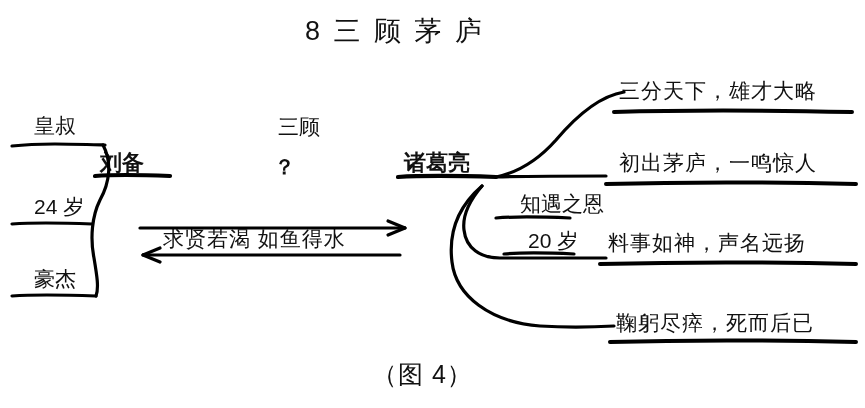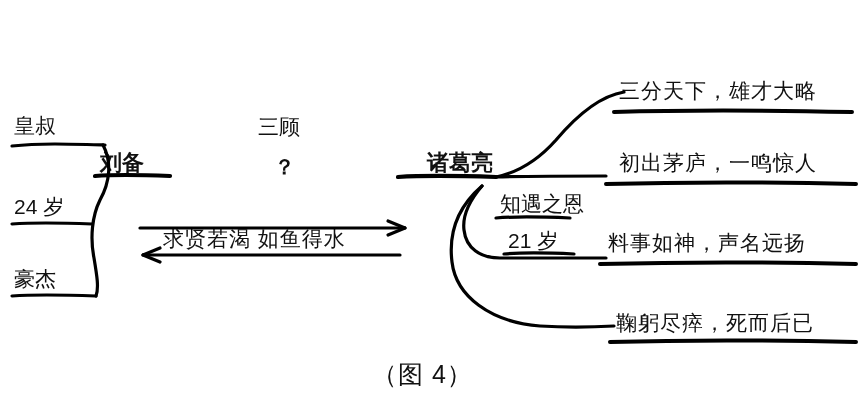--- a/index.html
+++ b/index.html
@@ -28,20 +28,21 @@
     font-size: 27px;
     letter-spacing: 3px;
     font-weight: 500;
   }
   .figlabel {
     font-size: 25px;
     letter-spacing: 1px;
   }
   .node {
     font-size: 21px;
+    margin-left: 20px;
   }
   .node-bold {
     font-size: 22px;
     font-weight: bold;
   }
   .edge-label {
     font-size: 21px;
     letter-spacing: 1px;
     margin-top: 32px;
   }
@@ -60,33 +61,34 @@
     width: 865px;
     height: 408px;
     pointer-events: none;
   }
 </style>
 </head>
 <body>
 
 <div id="stage">
 
+  <div class="txt title" style="left:305px; top:18px;">8  三 顾 茅 庐</div>
 
   <div class="txt node" style="left:14px; top:115px;">皇叔</div>
   <div class="txt node-bold" style="left:100px; top:152px;">刘备</div>
   <div class="txt node" style="left:14px; top:196px;">24 岁</div>
   <div class="txt node" style="left:14px; top:268px;">豪杰</div>
 
   <div class="txt node" style="left:258px; top:116px;">三顾</div>
   <div class="txt qmark" style="left:274px; top:156px;">？</div>
   <div class="txt edge-label" style="left:163px; top:196px;">求贤若渴  如鱼得水</div>
 
-  <div class="txt node-bold" style="left:404px; top:152px;margin-left:23px;">诸葛亮</div>
+  <div class="txt node-bold" style="left:404px; top:152px;">诸葛亮</div>
   <div class="txt node" style="left:500px; top:193px;">知遇之恩</div>
-  <div class="txt node" style="left:508px; top:230px;">21 岁</div>
+  <div class="txt node" style="left:508px; top:230px;">20 岁</div>
 
   <div class="txt branch" style="left:619px; top:80px;">三分天下，雄才大略</div>
   <div class="txt branch" style="left:619px; top:152px;">初出茅庐，一鸣惊人</div>
   <div class="txt branch" style="left:608px; top:232px;">料事如神，声名远扬</div>
   <div class="txt branch" style="left:616px; top:296px;margin-top:16px;">鞠躬尽瘁，死而后已</div>
 
   <div class="txt figlabel" style="left:372px; top:362px;">（图 4）</div>
 
   <svg class="overlay" viewBox="0 0 865 408">
     <g fill="none" stroke="#000000" stroke-width="3.2" stroke-linecap="round" stroke-linejoin="round">

